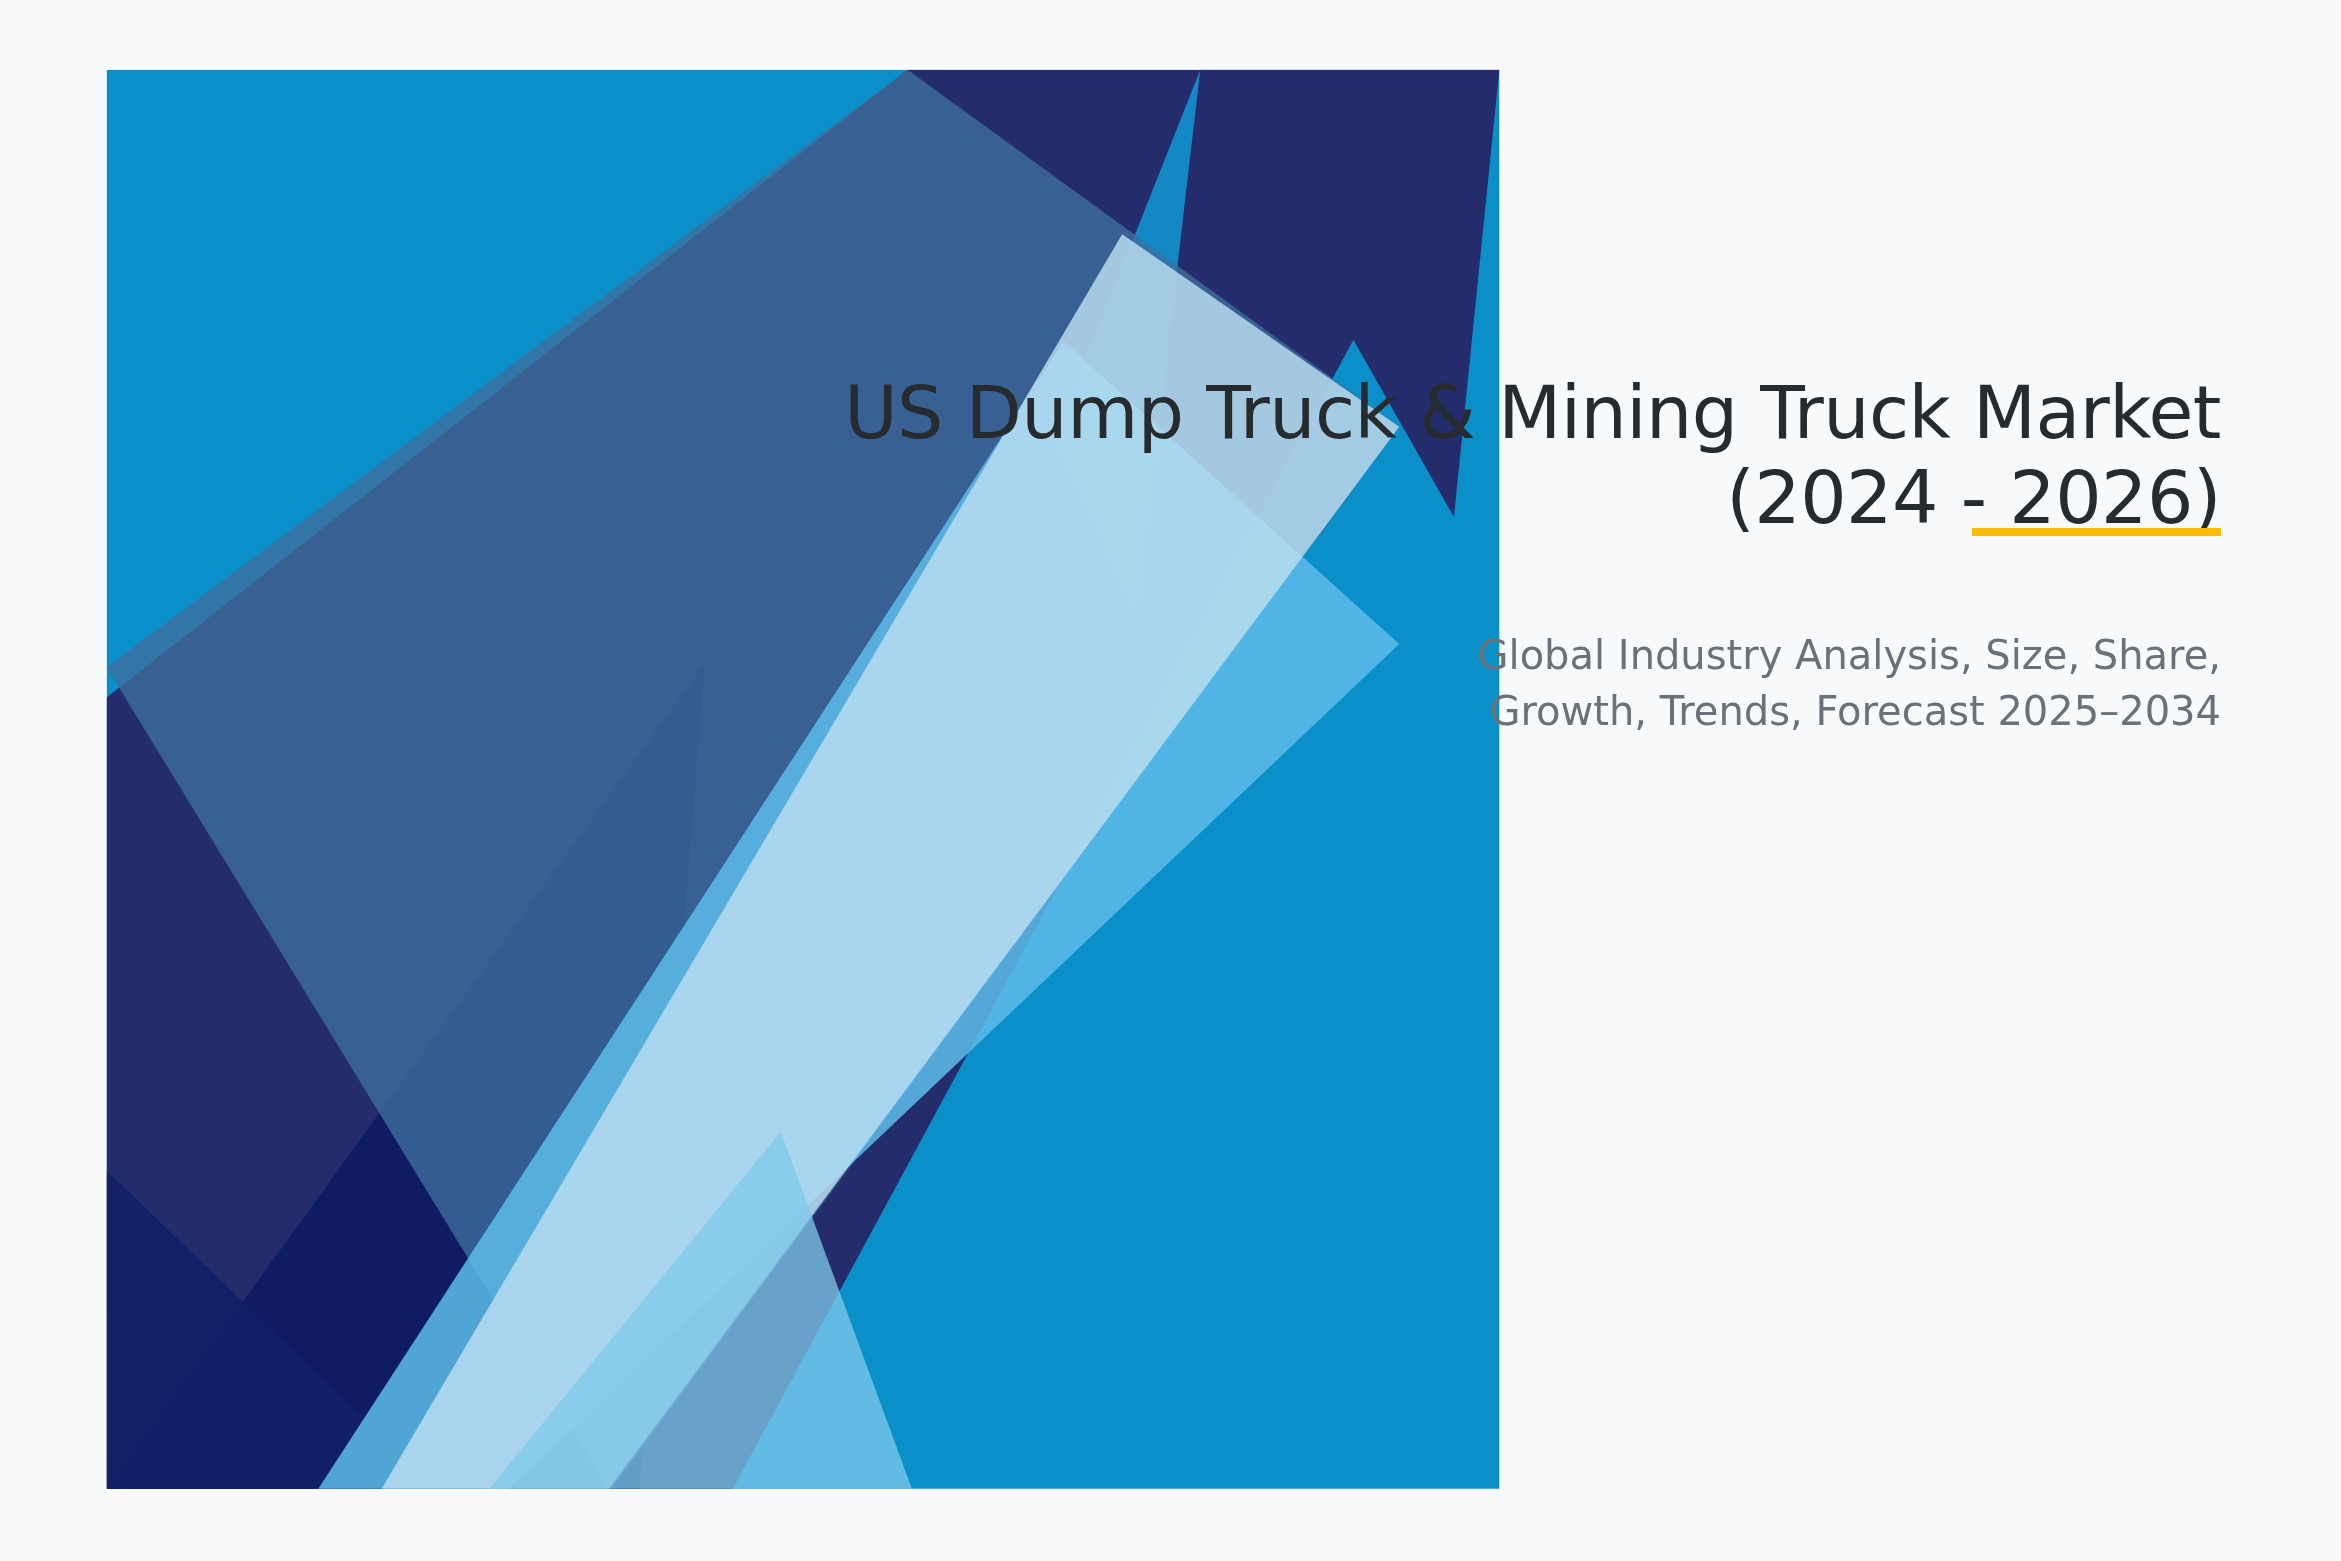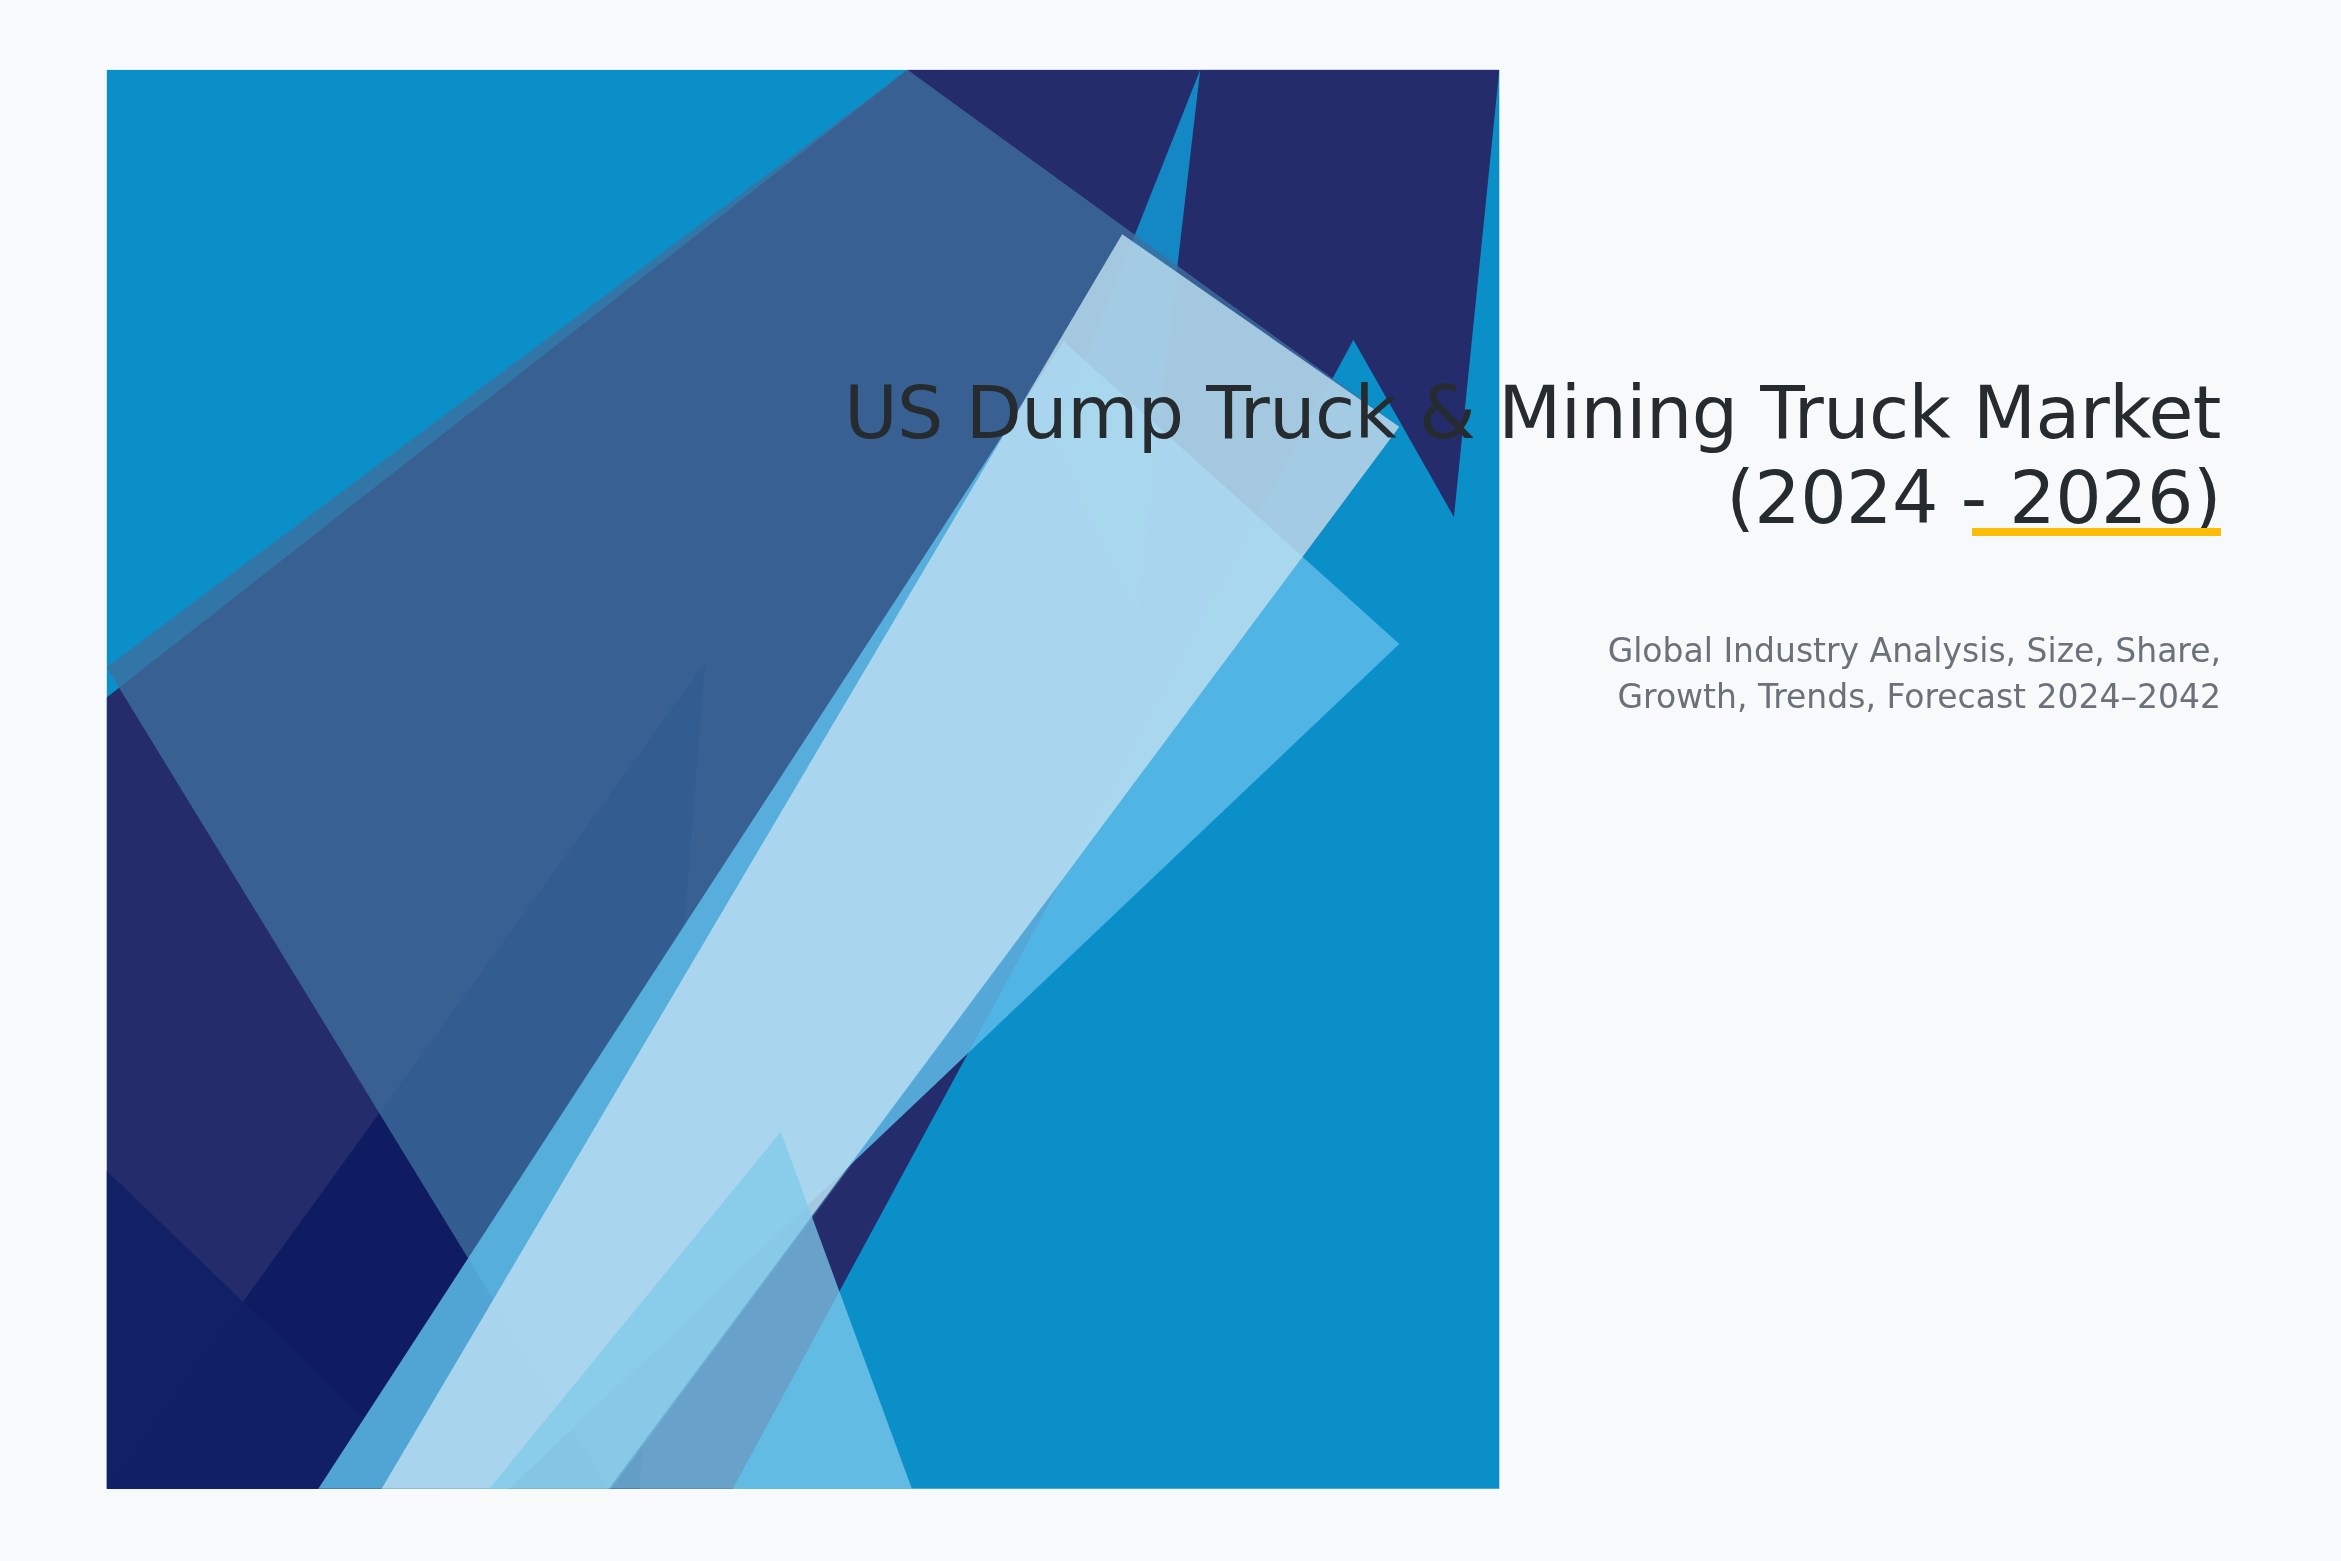--- a/index.html
+++ b/index.html
@@ -66,21 +66,21 @@
     right: 98px;
     top: 528px;
     width: 249px;
     height: 8.3px;
     background: #fbbc05;
     border-radius: 0.5px;
   }
 
   .subtitle {
     margin-top: 88px;
-    font-size: 33px;
+    font-size: 40px;
     line-height: 1.38;
     color: #6b7179;
     font-weight: 400;
   }
   .subtitle .sub-line { display: block; white-space: nowrap; }
 </style>
 </head>
 <body>
 
 <div class="slide">
@@ -119,20 +119,20 @@
   </div>
 
   <div class="text-block">
 
     <div class="title-line">US Dump Truck &amp; Mining Truck Market</div>
 
     <div class="title-line second">(2024 - 2026)</div>
 
     <div class="subtitle">
       <span class="sub-line">Global Industry Analysis, Size, Share,</span>
-      <span class="sub-line">Growth, Trends, Forecast 2024–2042</span>
+      <span class="sub-line">Growth, Trends, Forecast 2025–2034</span>
     </div>
   </div>
 
   <div class="title-underline-wrap"></div>
 
 </div>
 
 
 </body></html>

